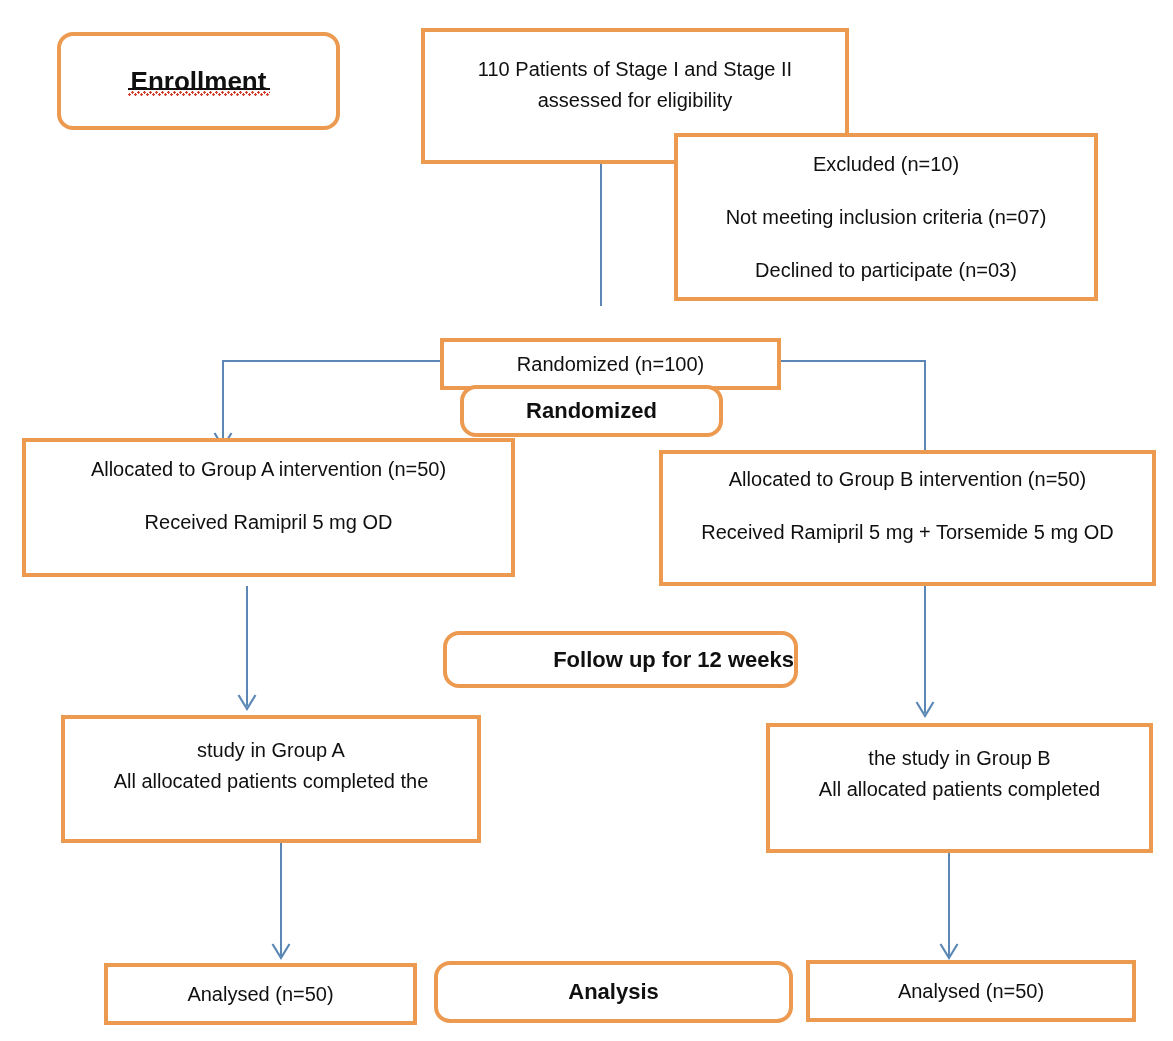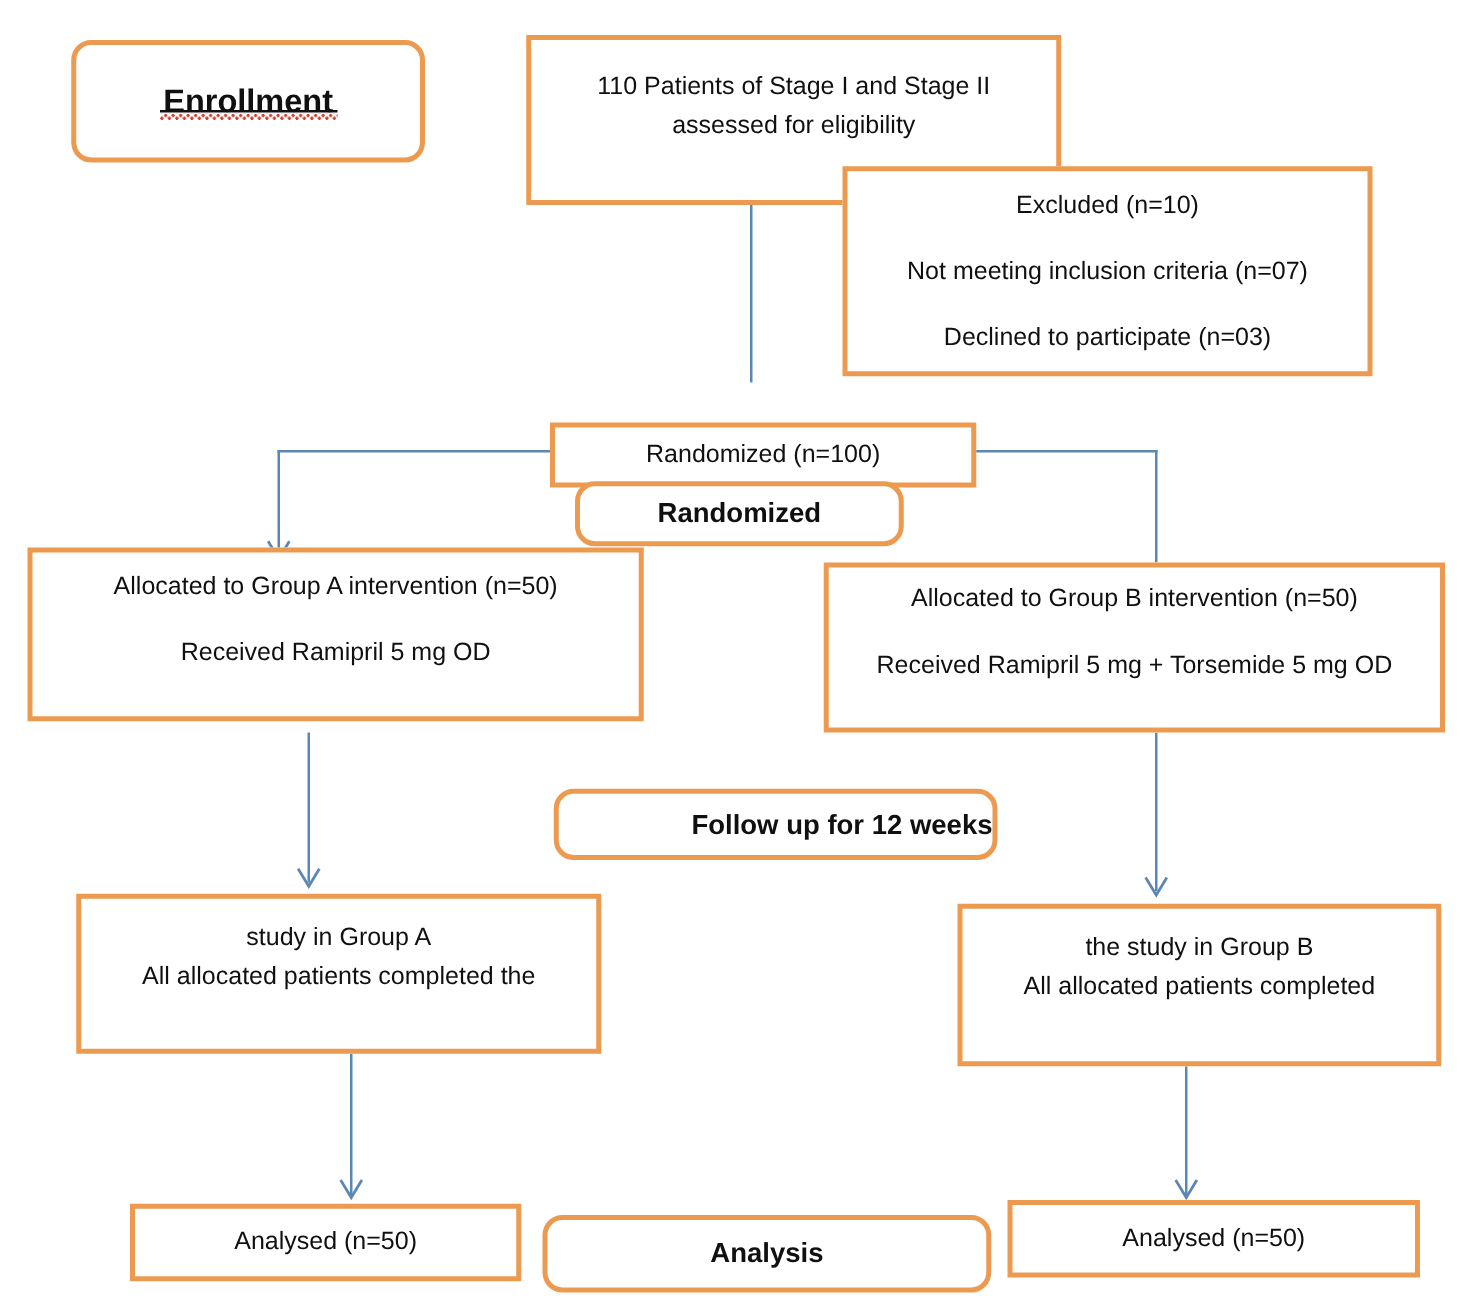--- a/index.html
+++ b/index.html
@@ -178,21 +178,21 @@
     <span class="inner" style="top:16px;">
       <span class="line-row">the study in Group B</span>
       <span class="line-row">All allocated patients completed</span>
     </span>
   </div>
 
   <div class="box" style="left:104px; top:963px; width:313px; height:62px;">
     <span class="inner mid">Analysed (n=50)</span>
   </div>
 
-  <div class="box rounded bold" style="left:434px; top:961px; width:359px; height:62px; font-size:22px;margin-top:11px;">
+  <div class="box rounded bold" style="left:434px; top:961px; width:359px; height:62px; font-size:22px;">
     <span class="inner mid">Analysis</span>
   </div>
 
   <div class="box" style="left:806px; top:960px; width:330px; height:62px;">
     <span class="inner mid">Analysed (n=50)</span>
   </div>
 
 </div>
 
 </body></html>

